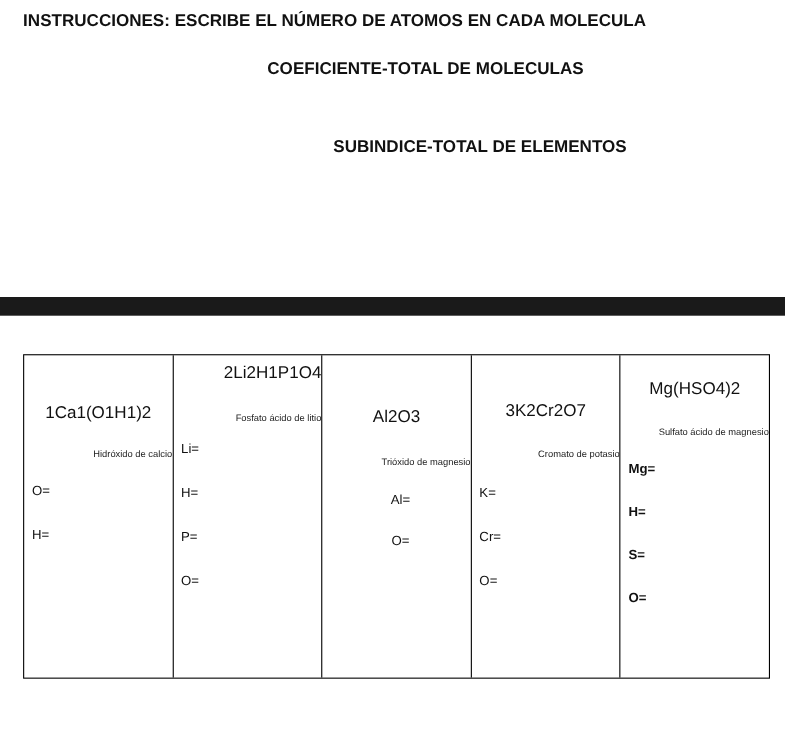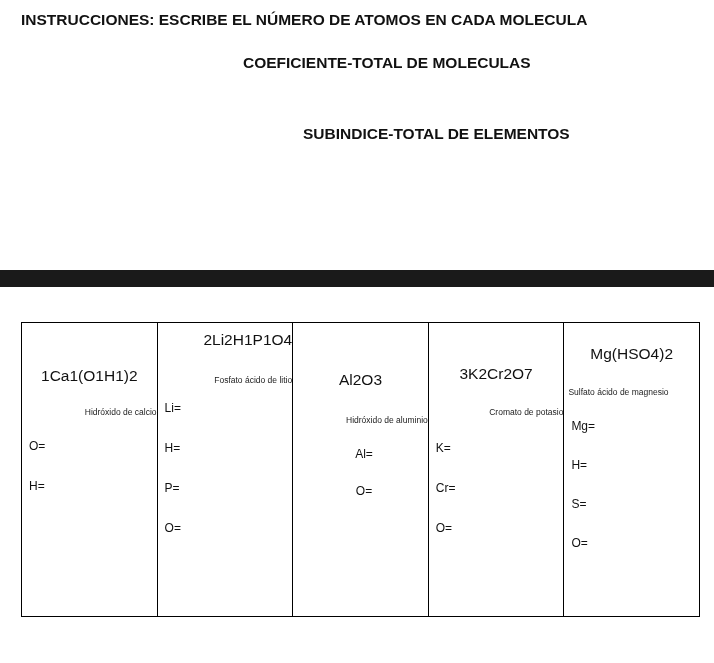--- a/index.html
+++ b/index.html
@@ -54,23 +54,23 @@
   .c3 .formula { top: 48px; }
   .c3 .cname   { top: 92px; }
   .c3 .els     { top: 124px; text-align: center; }
   .c3 .el      { height: 37px; }
 
   .c4 .formula { top: 42px; }
   .c4 .cname   { top: 84px; }
   .c4 .els     { top: 118px; }
 
   .c5 .formula { top: 22px; }
-  .c5 .cname   { top: 64px; text-align: left; left: 4px; }
+  .c5 .cname   { top: 64px; text-align: right; left: 4px; }
   .c5 .els     { top: 96px; }
-  .c5 .el      { height: 39px; }
+  .c5 .el      { height: 39px; font-weight: bold; }
 </style>
 </head>
 <body>
 
 <div class="page">
 
   <div class="h hl1">INSTRUCCIONES: ESCRIBE EL NÚMERO DE ATOMOS EN CADA MOLECULA</div>
   <div class="h hl2">COEFICIENTE-TOTAL DE MOLECULAS</div>
   <div class="h hl3">SUBINDICE-TOTAL DE ELEMENTOS</div>
 
@@ -93,21 +93,21 @@
       <div class="els">
         <div class="el">Li=</div>
         <div class="el">H=</div>
         <div class="el">P=</div>
         <div class="el">O=</div>
       </div>
     </div>
 
     <div class="col c3">
       <div class="formula">Al2O3</div>
-      <div class="cname">Hidróxido de aluminio</div>
+      <div class="cname">Trióxido de magnesio</div>
       <div class="els">
         <div class="el">Al=</div>
         <div class="el">O=</div>
       </div>
     </div>
 
     <div class="col c4">
       <div class="formula">3K2Cr2O7</div>
       <div class="cname">Cromato de potasio</div>
       <div class="els">

